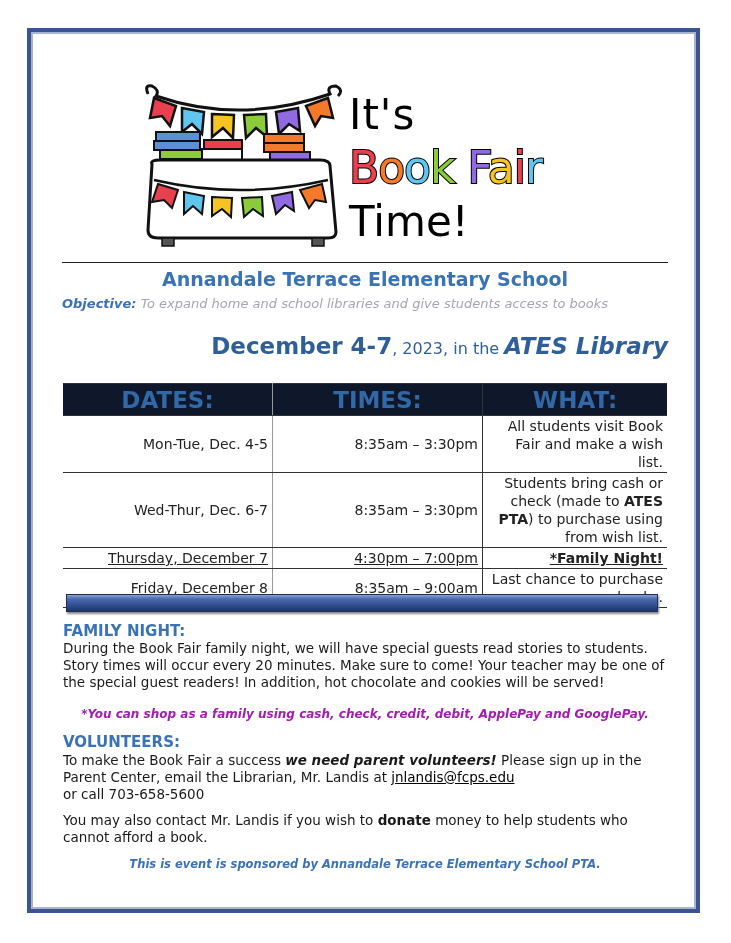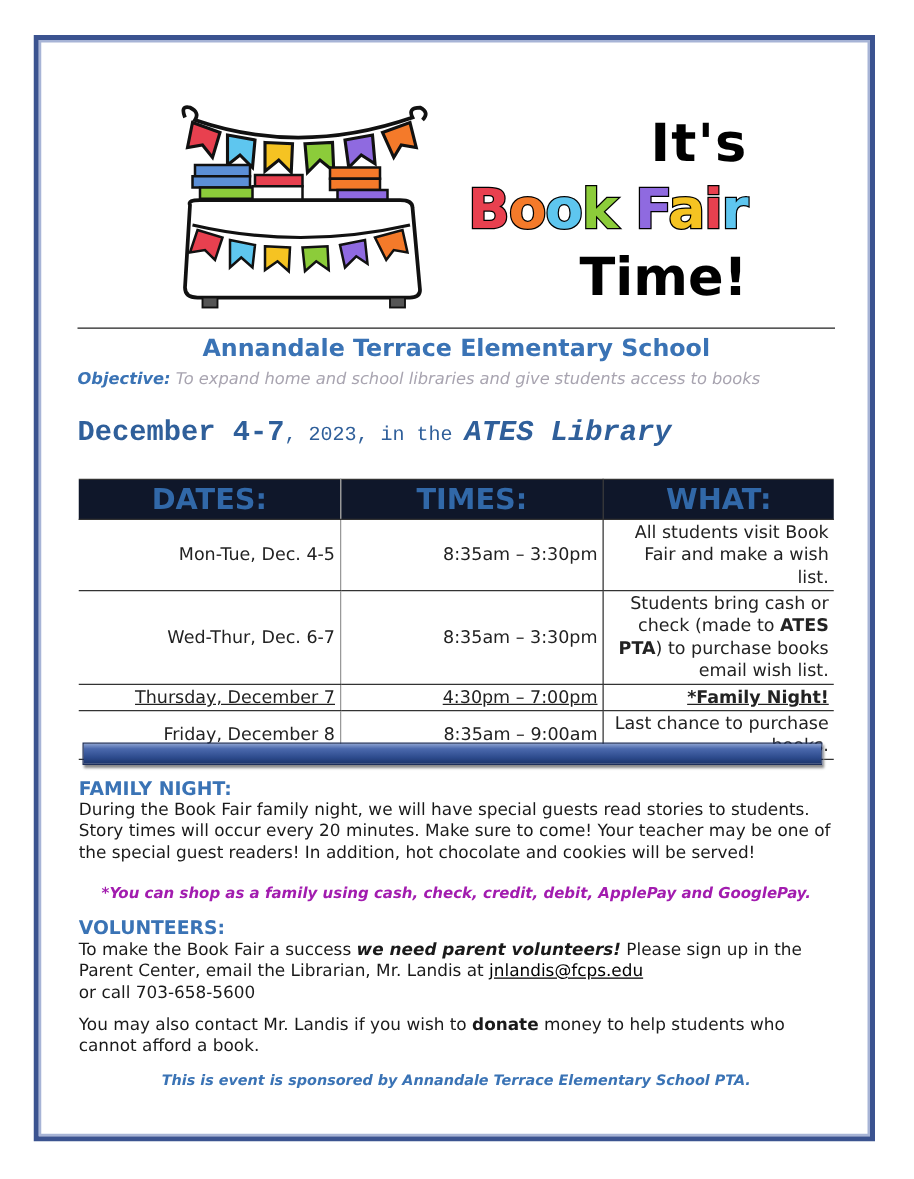--- a/index.html
+++ b/index.html
@@ -2,31 +2,31 @@
 <html><head>
 <meta charset="utf-8">
 <style>
   html, body { margin: 0; padding: 0; background: #ffffff; }
   body { width: 731px; height: 943px; position: relative; overflow: hidden; font-family: "DejaVu Sans", sans-serif; color: #1a1a1a; }
   .frame-outer { position: absolute; left: 27px; top: 28px; width: 673px; height: 885px; border: 4px solid #3b5390; box-sizing: border-box; }
   .frame-inner { position: absolute; left: 31px; top: 32px; width: 665px; height: 877px; border: 2px solid #a7b4d6; box-sizing: border-box; }
 
   
   .art { position: absolute; left: 140px; top: 80px; width: 210px; height: 170px; }
-  .headline { position: absolute; left: 368px; top: 90px; width: 230px; text-align: right; font-family: "DejaVu Sans", sans-serif; font-weight: bold; }
+  .headline { position: absolute; left: 349px; top: 90px; width: 230px; text-align: left; font-family: "DejaVu Sans", sans-serif; font-weight: normal; }
   .headline .its { font-size: 42px; line-height: 50px; color: #000; letter-spacing: 1px; }
   .headline .bookfair { font-size: 44px; line-height: 56px; letter-spacing: -1px; -webkit-text-stroke: 2px #000; paint-order: stroke fill; }
   .headline .time { font-size: 42px; line-height: 52px; color: #000; }
 
   .rule { position: absolute; left: 62px; top: 262px; width: 606px; height: 0; border-top: 1.5px solid #222; }
 
   .school { position: absolute; left: 62px; top: 268px; width: 606px; text-align: center; font-size: 19px; font-weight: bold; color: #3a73b5; }
   .objective { position: absolute; left: 62px; top: 296px; width: 606px; font-size: 13px; font-style: italic; color: #a8a4b0; }
   .objective .lbl { color: #3a73b5; font-weight: bold; }
-  .dateline { position: absolute; left: 62px; top: 333px; width: 606px; text-align: left; color: #2f5f9a; font-family: Liberation Mono, monospace; }
+  .dateline { position: absolute; left: 62px; top: 333px; width: 606px; text-align: right; color: #2f5f9a; }
   .dateline .big { font-size: 23px; font-weight: bold; }
   .dateline .small { font-size: 16px; font-weight: normal; }
   .dateline .lib { font-size: 23px; font-weight: bold; font-style: italic; }
 
   
   table.sched { position: absolute; left: 63px; top: 383px; width: 604px; border-collapse: collapse; font-size: 14px; color: #222; }
   table.sched th { background: #0f172a; color: #3168a8; font-size: 23px; font-weight: bold; height: 31px; padding: 0; border-top: 1.5px solid #333; border-bottom: 1.5px solid #333; }
   table.sched td { text-align: right; padding: 1px 4px; border-bottom: 1.5px solid #333; line-height: 18px; }
   table.sched td.c1, table.sched th.c1 { width: 201px; border-right: 1.5px solid #999; }
   table.sched td.c2, table.sched th.c2 { width: 201px; border-right: 1.5px solid #333; }
@@ -110,21 +110,21 @@
   </thead>
   <tbody>
     <tr class="r1">
       <td class="c1">Mon-Tue, Dec. 4-5</td>
       <td class="c2">8:35am – 3:30pm</td>
       <td>All students visit Book Fair and make a wish list.</td>
     </tr>
     <tr class="r2">
       <td class="c1">Wed-Thur, Dec. 6-7</td>
       <td class="c2">8:35am – 3:30pm</td>
-      <td><span>Students bring cash or check (made to </span><b>ATES PTA</b><span>) to purchase books email wish list.</span></td>
+      <td><span>Students bring cash or check (made to </span><b>ATES PTA</b><span>) to purchase using from wish list.</span></td>
     </tr>
     <tr class="r3">
       <td class="c1">Thursday, December 7</td>
       <td class="c2">4:30pm – 7:00pm</td>
       <td style="font-weight:bold;">*Family Night!</td>
     </tr>
     <tr class="r4">
       <td class="c1">Friday, December 8</td>
       <td class="c2">8:35am – 9:00am</td>
       <td>Last chance to purchase books.</td>

